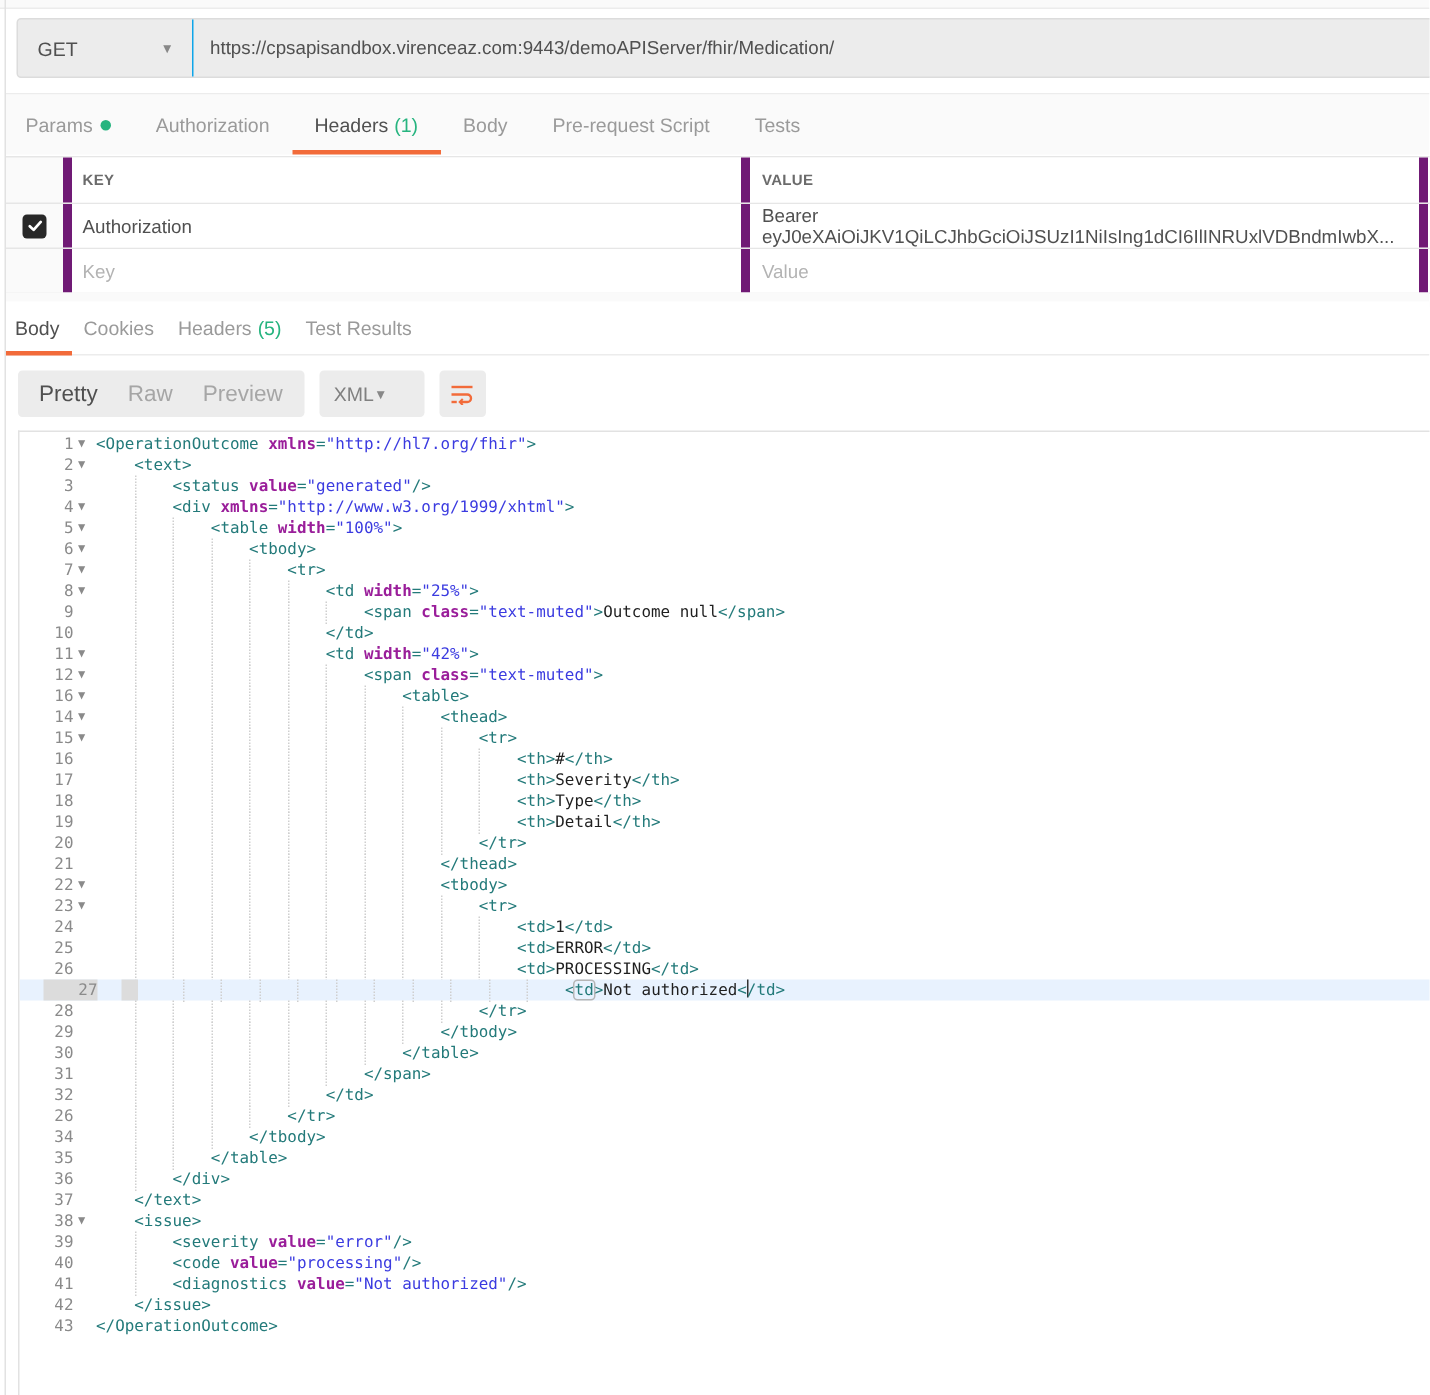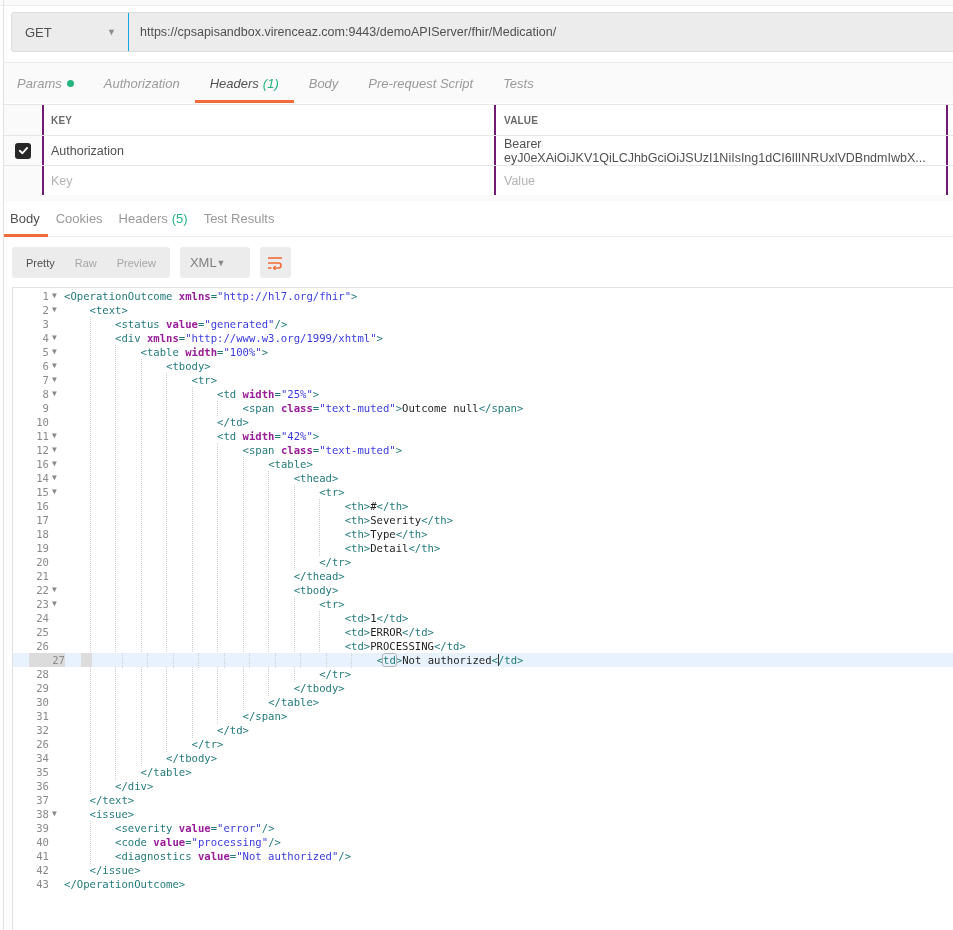--- a/index.html
+++ b/index.html
@@ -11,34 +11,34 @@
 
     
     .urlbar { position: absolute; left: 11px; top: 12px; width: 960px; height: 40px; border: 1px solid #dcdcdc; border-radius: 3px; background: #ececec; display: flex; }
     .method { width: 117px; height: 100%; display: flex; align-items: center; justify-content: space-between; padding: 0 12px 0 13px; border-right: 1px solid #0ea5e9; color: #505050; font-size: 13px; cursor: pointer; }
     .method .caret { font-size: 9px; color: #888; }
     .url { flex: 1; display: flex; align-items: center; padding-left: 11px; color: #505050; font-size: 12.5px; }
 
     .divider-under-url { position: absolute; left: 4px; right: 0; top: 62px; height: 1px; background: #ececec; }
 
     
-    .req-tabs { position: absolute; left: 4px; top: 63px; right: 0; height: 40px; display: flex; background: #fafafa; font-style: italic; }
+    .req-tabs { position: absolute; left: 4px; top: 63px; right: 0; height: 40px; display: flex; background: #fafafa; }
     .req-tab { padding: 0 15px; height: 100%; display: flex; align-items: center; color: #9a9a9a; font-size: 13px; cursor: pointer; position: relative; }
     .req-tab:first-child { padding-left: 13px; }
     .req-tab.active { color: #505050; }
     .req-tab.active::after { content: ""; position: absolute; left: 0; right: 0; bottom: 0; height: 3px; background: #f26b3a; }
     .req-tab .count { color: #26b47f; margin-left: 4px; }
     .req-tab .dot { width: 7px; height: 7px; border-radius: 50%; background: #26b47f; margin-left: 5px; display: inline-block; }
 
     
     .htable { position: absolute; left: 4px; top: 104px; width: 960px; border-top: 1px solid #e6e6e6; background: #fafafa; }
     .hrow { display: flex; height: 30px; border-bottom: 1px solid #e6e6e6; }
     .hrow.head { height: 31px; }
     .hcell-check { width: 38px; display: flex; align-items: center; justify-content: center; }
-    .hcell { display: flex; align-items: center; padding-left: 7px; background: #ffffff; border-left: 2px solid #701a75; }
+    .hcell { display: flex; align-items: center; padding-left: 7px; background: #ffffff; border-left: 6px solid #701a75; }
     .hcell.key { width: 452px; }
     .hcell.val { width: 452px; padding-left: 8px; }
     .hcell.extra { flex: 1; }
     .hrow.head .hcell { font-size: 10px; font-weight: bold; color: #6b6b6b; letter-spacing: 0.2px; }
     .hrow .hcell.text { color: #505050; font-size: 12.5px; }
     .hrow .hcell.ph { color: #b3b3b3; font-size: 12.5px; }
     .checkbox { width: 16px; height: 16px; border-radius: 3px; background: #282828; display: flex; align-items: center; justify-content: center; cursor: pointer; }
     .checkbox svg { width: 11px; height: 11px; }
 
     .gap-band { position: absolute; left: 4px; right: 0; top: 195px; height: 10px; background: #fafafa; }
@@ -47,21 +47,21 @@
     .resp-tabs { position: absolute; left: 4px; top: 201px; right: 0; height: 36px; display: flex; border-bottom: 1px solid #ececec; background: #ffffff; }
     .resp-tab { padding: 0 8px; height: 100%; display: flex; align-items: center; color: #9a9a9a; font-size: 13px; cursor: pointer; position: relative; }
     .resp-tab:first-child { padding-left: 6px; padding-right: 8px; }
     .resp-tab.active { color: #505050; }
     .resp-tab.active::after { content: ""; position: absolute; left: 0; right: 0; bottom: -1px; height: 3px; background: #f26b3a; }
     .resp-tab .count { color: #26b47f; margin-left: 4px; }
 
     
     .toolbar { position: absolute; left: 12px; top: 247px; height: 31px; display: flex; gap: 10px; }
     .segmented { display: flex; background: #ececec; border-radius: 3px; height: 31px; padding: 0 4px; }
-    .seg { padding: 0 10px; display: flex; align-items: center; color: #a6a6a6; font-size: 11px; cursor: pointer; }
+    .seg { padding: 0 10px; display: flex; align-items: center; color: #a6a6a6; font-size: 15px; cursor: pointer; }
     .seg.active { color: #505050; }
     .format-select { width: 70px; background: #ececec; border-radius: 3px; display: flex; align-items: center; padding: 0 12px 0 10px; color: #808080; font-size: 13px; cursor: pointer; }
     .format-select .caret { font-size: 9px; color: #888; }
     .wrap-btn { width: 31px; height: 31px; background: #ececec; border-radius: 3px; display: flex; align-items: center; justify-content: center; cursor: pointer; }
 
     
     .editor { position: absolute; left: 12px; top: 287px; width: 960px; height: 660px; border: 1px solid #e2e2e2; border-right: none; background: #ffffff; overflow: hidden; }
     .code { position: relative; font-family: "DejaVu Sans Mono", "Liberation Mono", monospace; font-size: 10.6px; line-height: 14px; padding-top: 1px; }
     .line { position: relative; height: 14px; white-space: pre; display: flex; }
     .line .ln { width: 36px; text-align: right; color: #8a8a8a; flex: none; padding-right: 0; }

